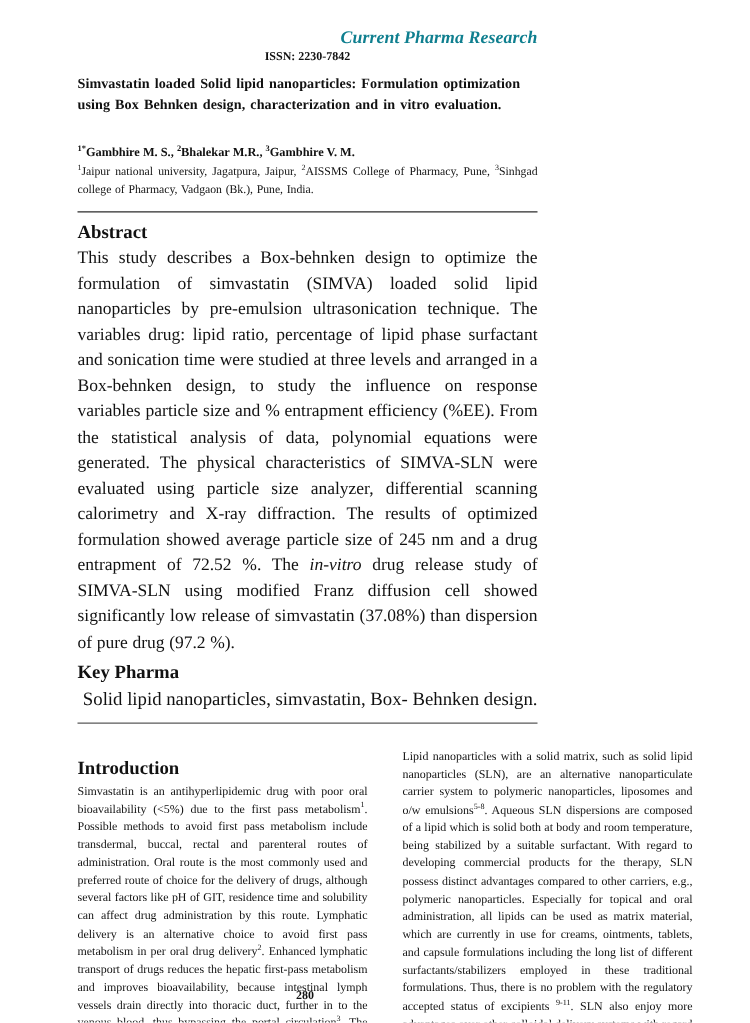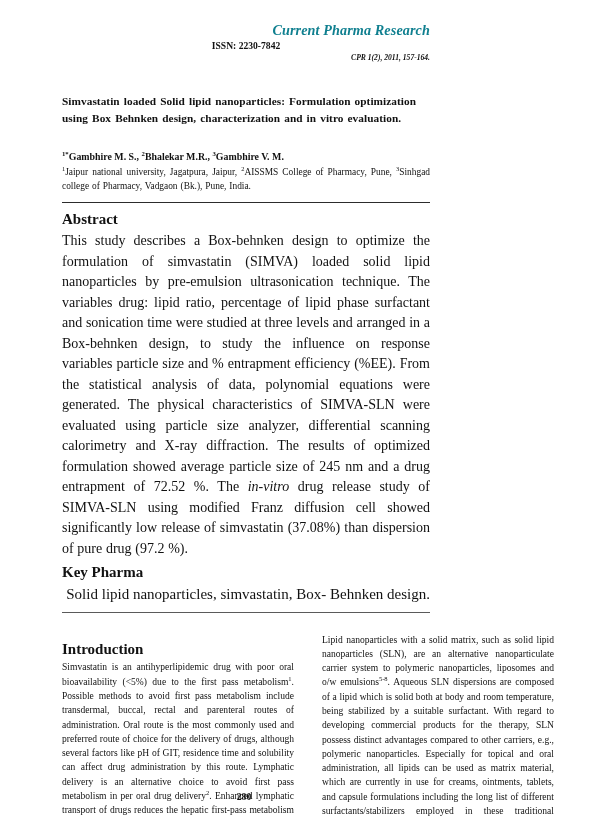--- a/index.html
+++ b/index.html
@@ -54,21 +54,21 @@
     margin-top: 0px;
     color: #111;
   }
 
   
   .paper-title {
     font-size: 11.3px;
     font-weight: bold;
     line-height: 1.55;
     text-align: left;
-    margin-top: 30px;
+    margin-top: 6px;
     margin-bottom: 0;
     letter-spacing: 0.05px;
     word-spacing: 1.2px;
   }
 
   
   .authors {
     font-size: 9.9px;
     font-weight: bold;
     margin-top: 22px;
@@ -175,21 +175,20 @@
   }
 </style>
 </head>
 <body>
 
 <div class="page">
 
   <div class="journal-header">
     <div class="journal-title" style="color: rgb(15, 127, 143);">Current Pharma Research</div>
     <div class="journal-issn">ISSN: 2230-7842</div>
-    <div class="journal-cite">CPR 1(2), 2011, 157-164.</div>
   </div>
 
   <h1 class="paper-title">Simvastatin loaded Solid lipid nanoparticles: Formulation optimization using Box Behnken design, characterization and in vitro evaluation.</h1>
 
   <div class="authors" id="authors-slot"><sup>1*</sup>Gambhire M. S., <sup>2</sup>Bhalekar M.R., <sup>3</sup>Gambhire V. M.</div>
   <div class="affiliations" id="affiliations-slot"><sup>1</sup>Jaipur national university, Jagatpura, Jaipur, <sup>2</sup>AISSMS College of Pharmacy, Pune, <sup>3</sup>Sinhgad college of Pharmacy, Vadgaon (Bk.), Pune, India.</div>
 
   <hr class="rule">
 
   <h2 class="section-heading">Abstract</h2>

